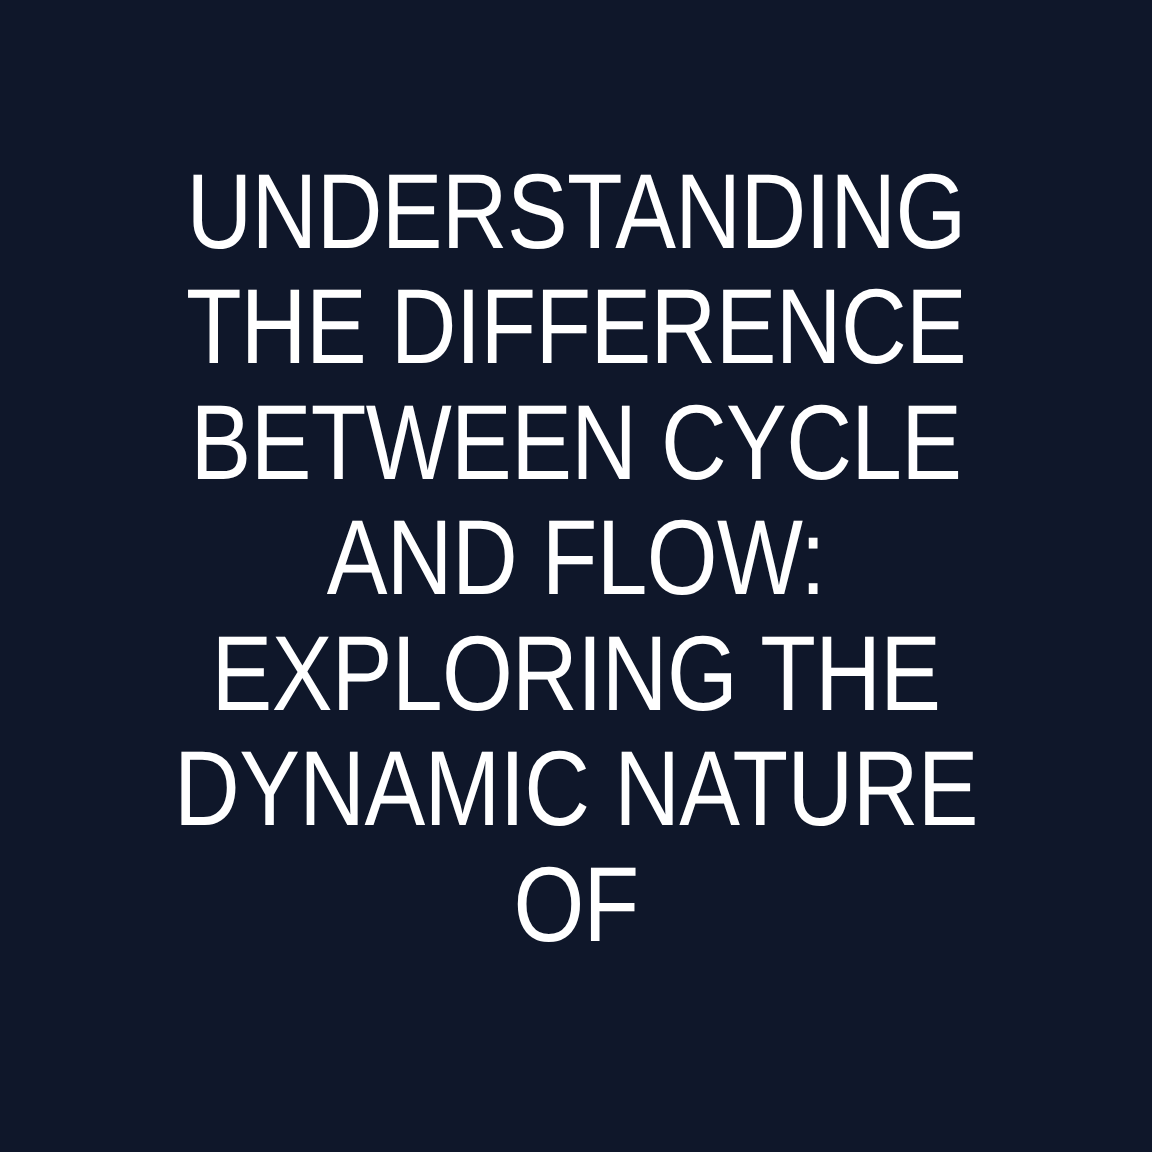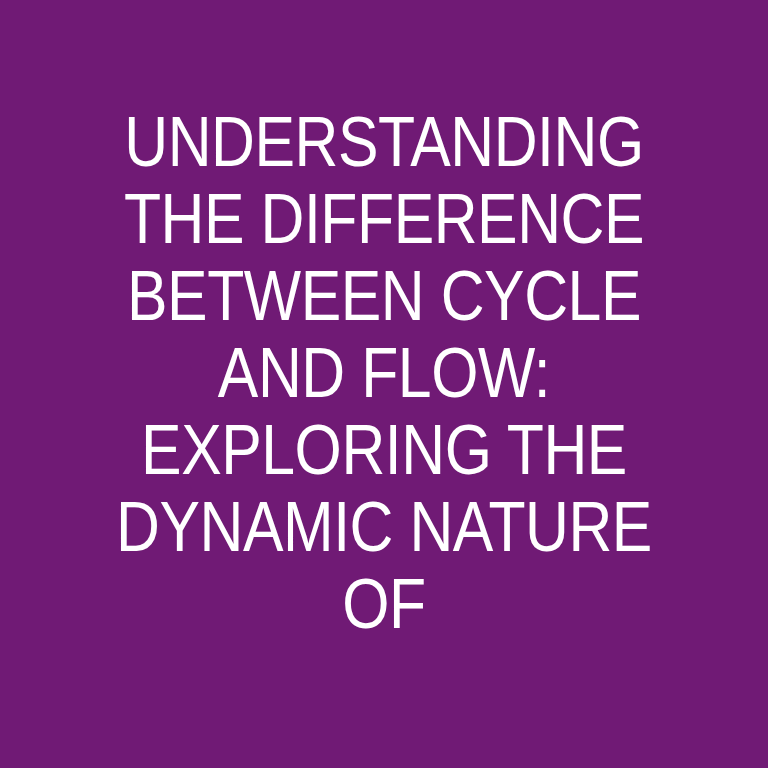--- a/index.html
+++ b/index.html
@@ -45,21 +45,21 @@
     white-space: nowrap;
     text-transform: uppercase;
     
     transform: scaleX(0.855);
     transform-origin: center center;
   }
 </style>
 </head>
 <body>
 
-<div id="poster" style="background: #701a75;">
+<div id="poster" style="background: #0f172a;">
   <div id="title-block">
     <span class="title-line" style="color: rgb(255, 255, 255);">UNDERSTANDING</span>
     <span class="title-line" style="color: rgb(255, 255, 255);">THE DIFFERENCE</span>
     <span class="title-line" style="color: rgb(255, 255, 255);">BETWEEN CYCLE</span>
     <span class="title-line" style="color: rgb(255, 255, 255);">AND FLOW:</span>
     <span class="title-line" style="color: rgb(255, 255, 255);">EXPLORING THE</span>
     <span class="title-line" style="color: rgb(255, 255, 255);">DYNAMIC NATURE</span>
     <span class="title-line" style="color: rgb(255, 255, 255);">OF</span>
   </div>
 </div>

